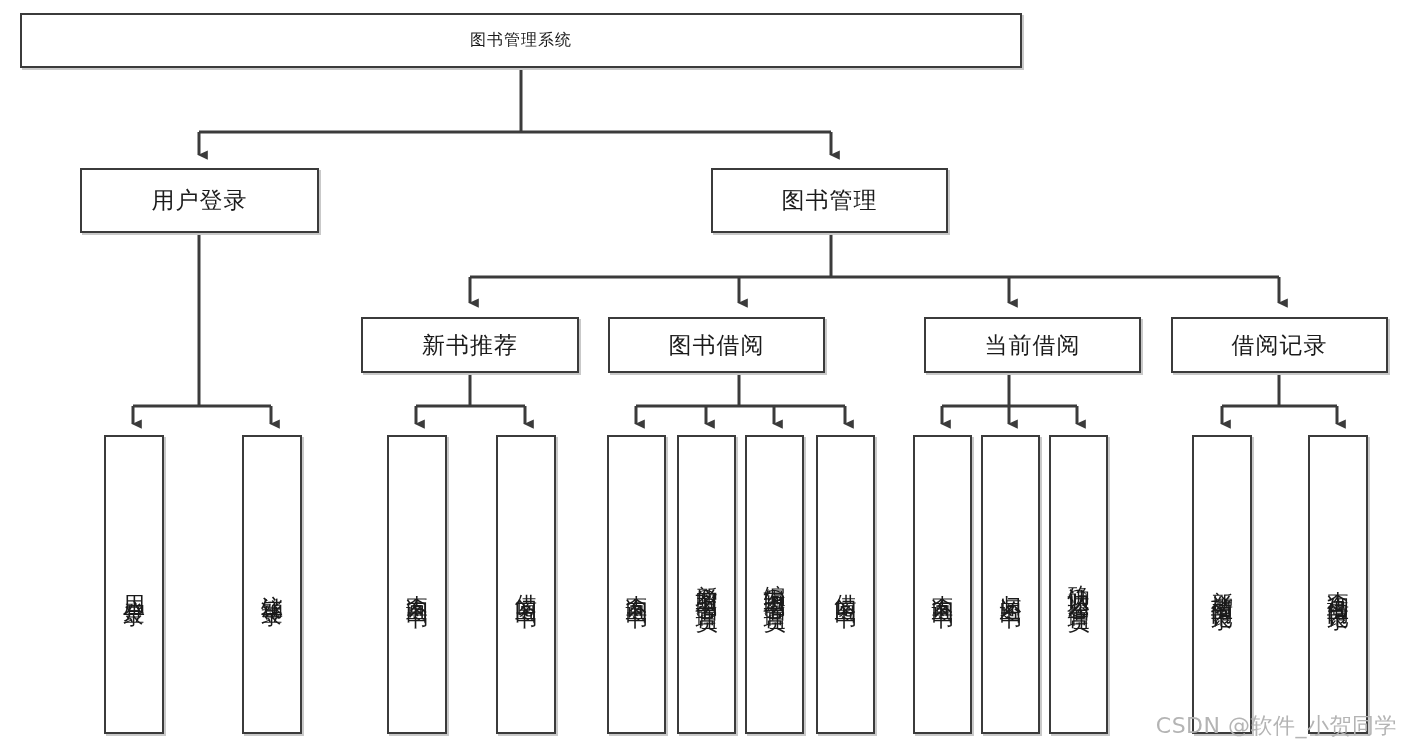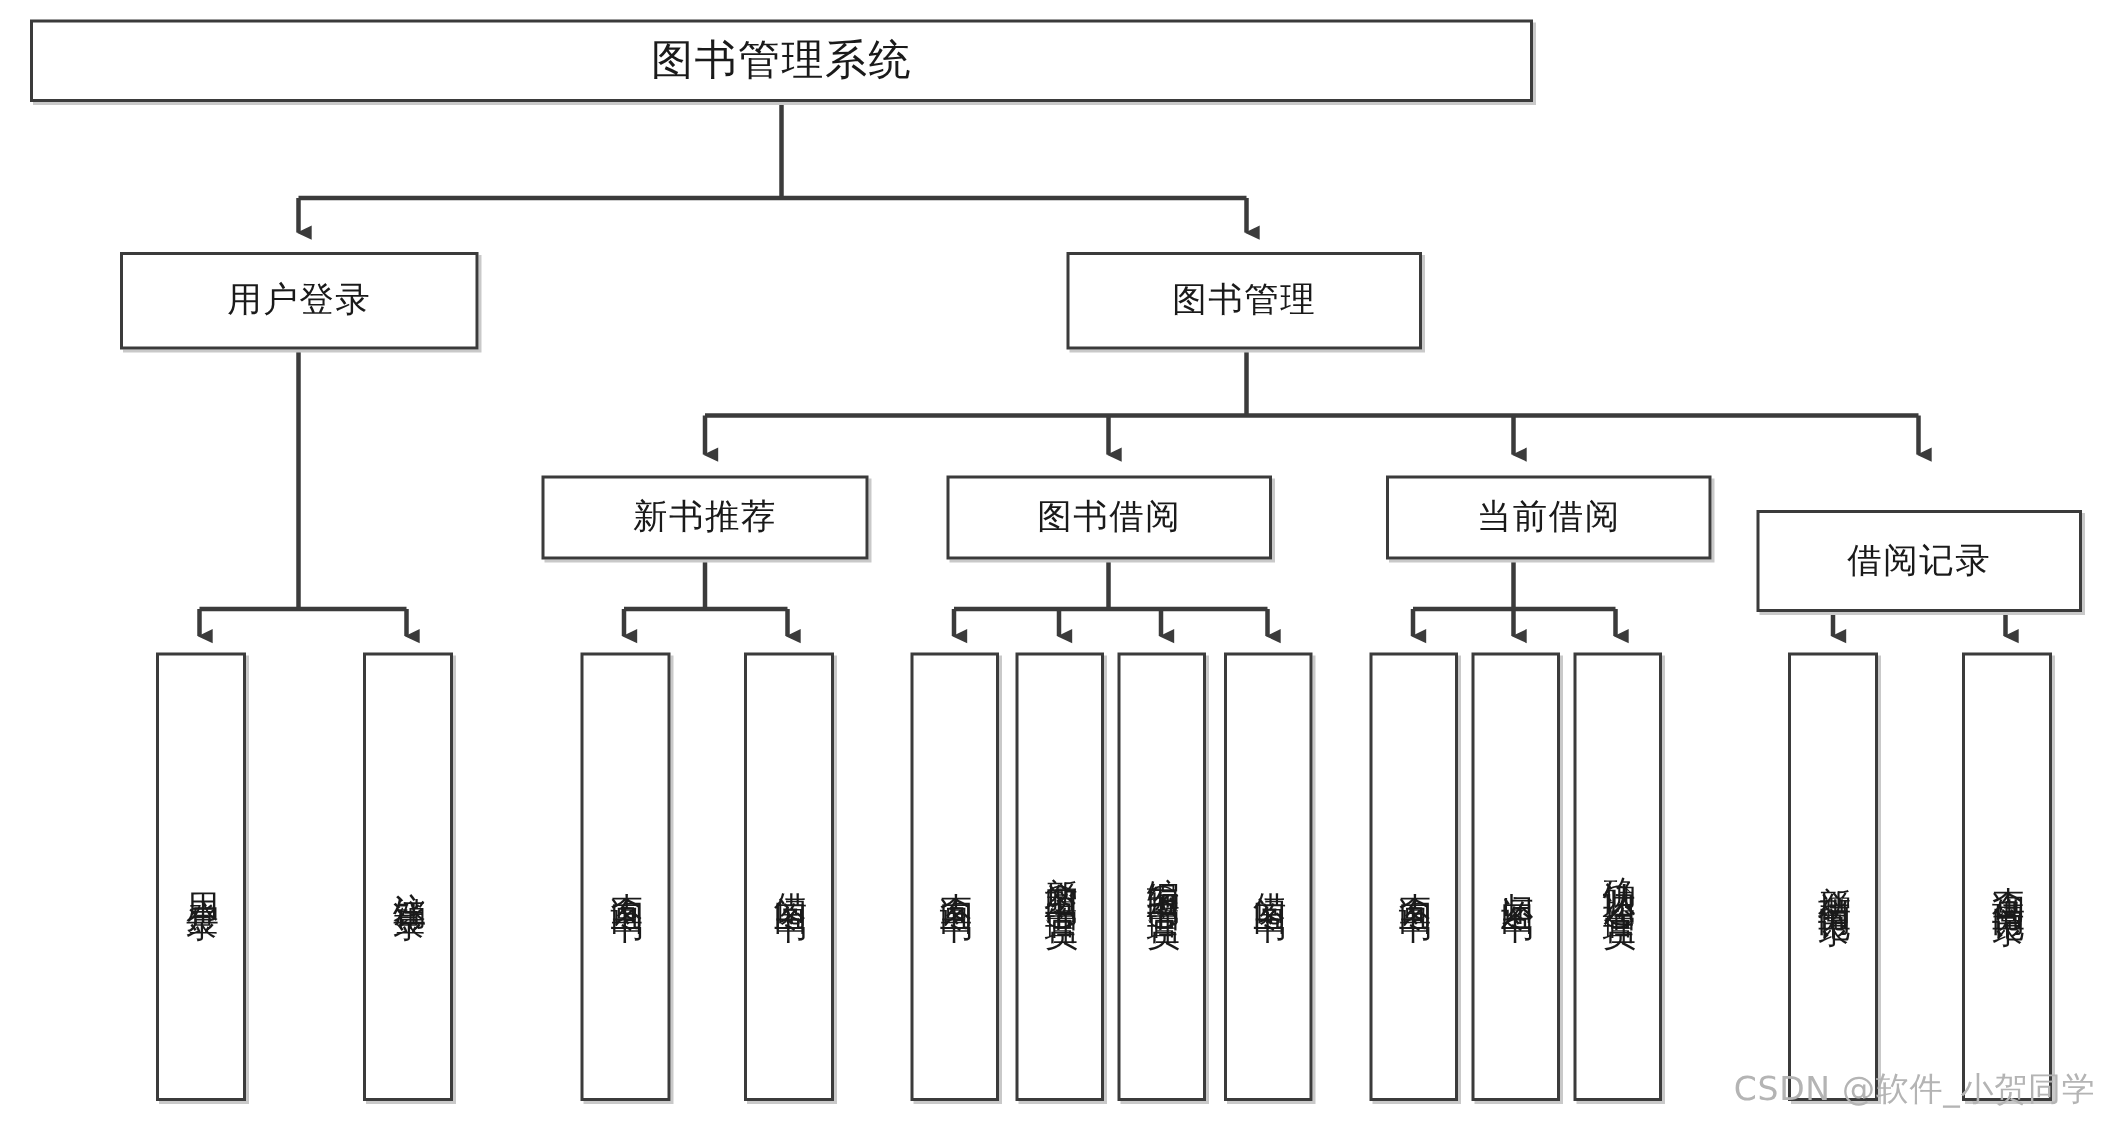--- a/index.html
+++ b/index.html
@@ -36,21 +36,21 @@
     text-align: center;
     line-height: 1.15;
     white-space: nowrap;
   }
   
   .h-node .node-label {
     font-size: 23px;
     letter-spacing: 1px;
   }
   .h-node.title .node-label {
-    font-size: 28px;
+    font-size: 16px;
     text-align: right;
   }
   
   .v-node {
     align-items: center;
     justify-content: center;
   }
   .v-node .node-label {
     writing-mode: vertical-rl;
     text-orientation: upright;
@@ -141,27 +141,27 @@
   <div class="node h-node shadowed" style="left:80px; top:168px; width:239px; height:65px;">
     <span class="node-label">用户登录</span>
   </div>
   <div class="node h-node shadowed" style="left:711px; top:168px; width:237px; height:65px;">
     <span class="node-label">图书管理</span>
   </div>
 
   <div class="node h-node shadowed" style="left:361px; top:317px; width:218px; height:56px;">
     <span class="node-label">新书推荐</span>
   </div>
-  <div class="node h-node shadowed" style="left:631px; top:317px; width:217px; height:56px;">
+  <div class="node h-node shadowed" style="left:608px; top:317px; width:217px; height:56px;">
     <span class="node-label">图书借阅</span>
   </div>
   <div class="node h-node shadowed" style="left:924px; top:317px; width:217px; height:56px;">
     <span class="node-label">当前借阅</span>
   </div>
-  <div class="node h-node shadowed" style="left:1171px; top:317px; width:217px; height:68px;margin-top:23px;">
+  <div class="node h-node shadowed" style="left:1171px; top:317px; width:217px; height:56px;">
     <span class="node-label">借阅记录</span>
   </div>
 
   <div class="node v-node shadowed" style="left:104px; top:435px; width:60px; height:299px;">
     <span class="node-label">用户登录</span>
   </div>
   <div class="node v-node shadowed" style="left:242px; top:435px; width:60px; height:299px;">
     <span class="node-label">注销登录</span>
   </div>
 

